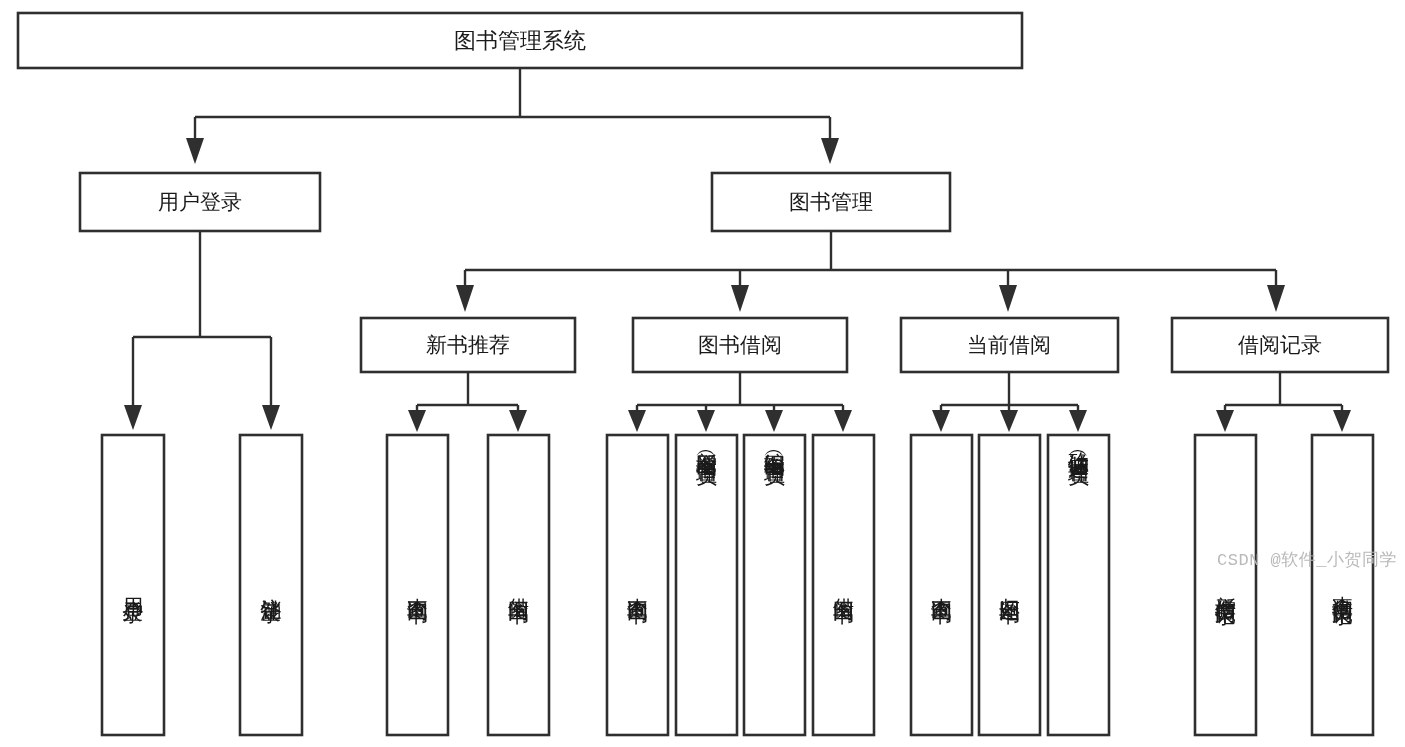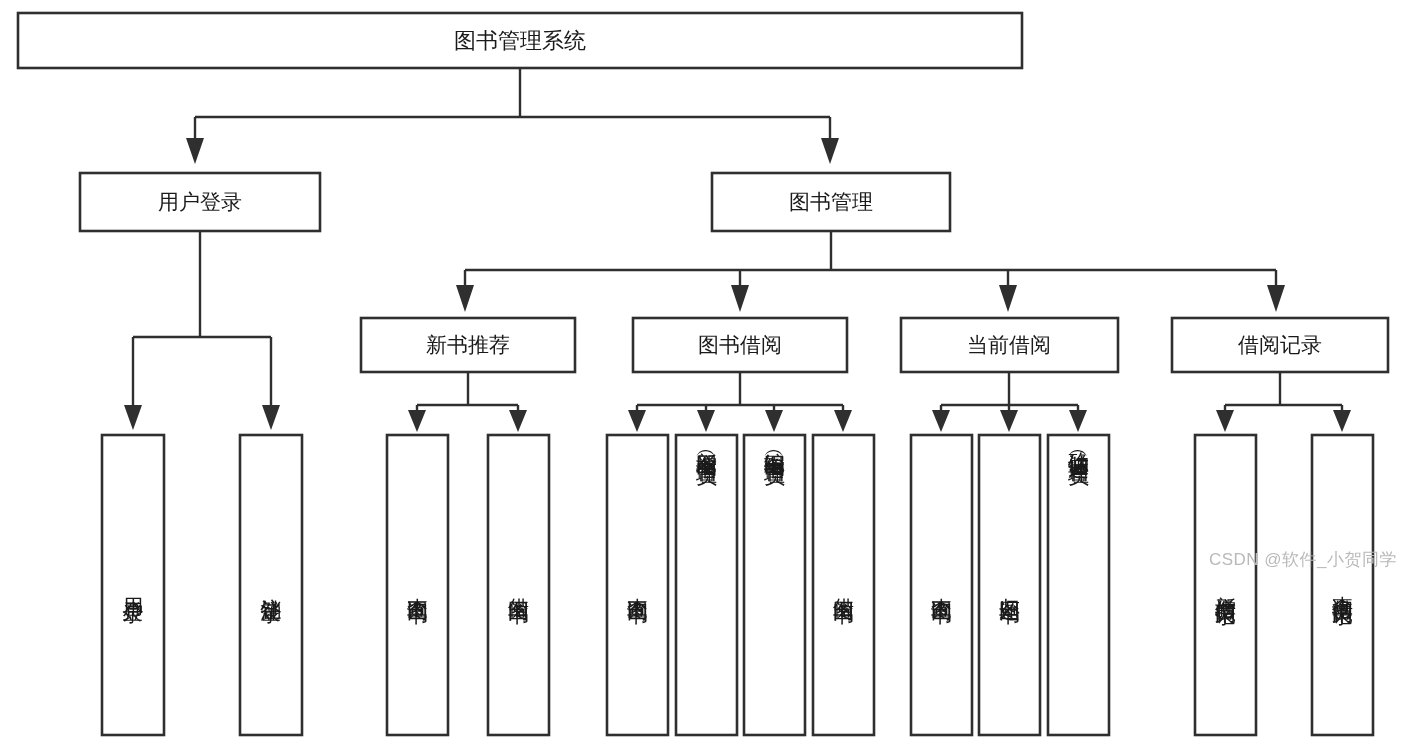--- a/index.html
+++ b/index.html
@@ -68,21 +68,21 @@
     letter-spacing: 2px;
     font-family: "Liberation Sans", "DejaVu Sans", sans-serif;
     font-size: 21px;
     color: #1a1a1a;
     white-space: nowrap;
   }
   .watermark {
     position: absolute;
     right: 8px;
     bottom: 8px;
-    font-family: Liberation Sans, sans-serif;
+    font-family: Liberation Mono, monospace;
     font-size: 17px;
     color: #b9b9b9;
     letter-spacing: 0.5px;
     user-select: none;
   }
 </style>
 </head>
 <body>
 
 <div id="diagram-root">

